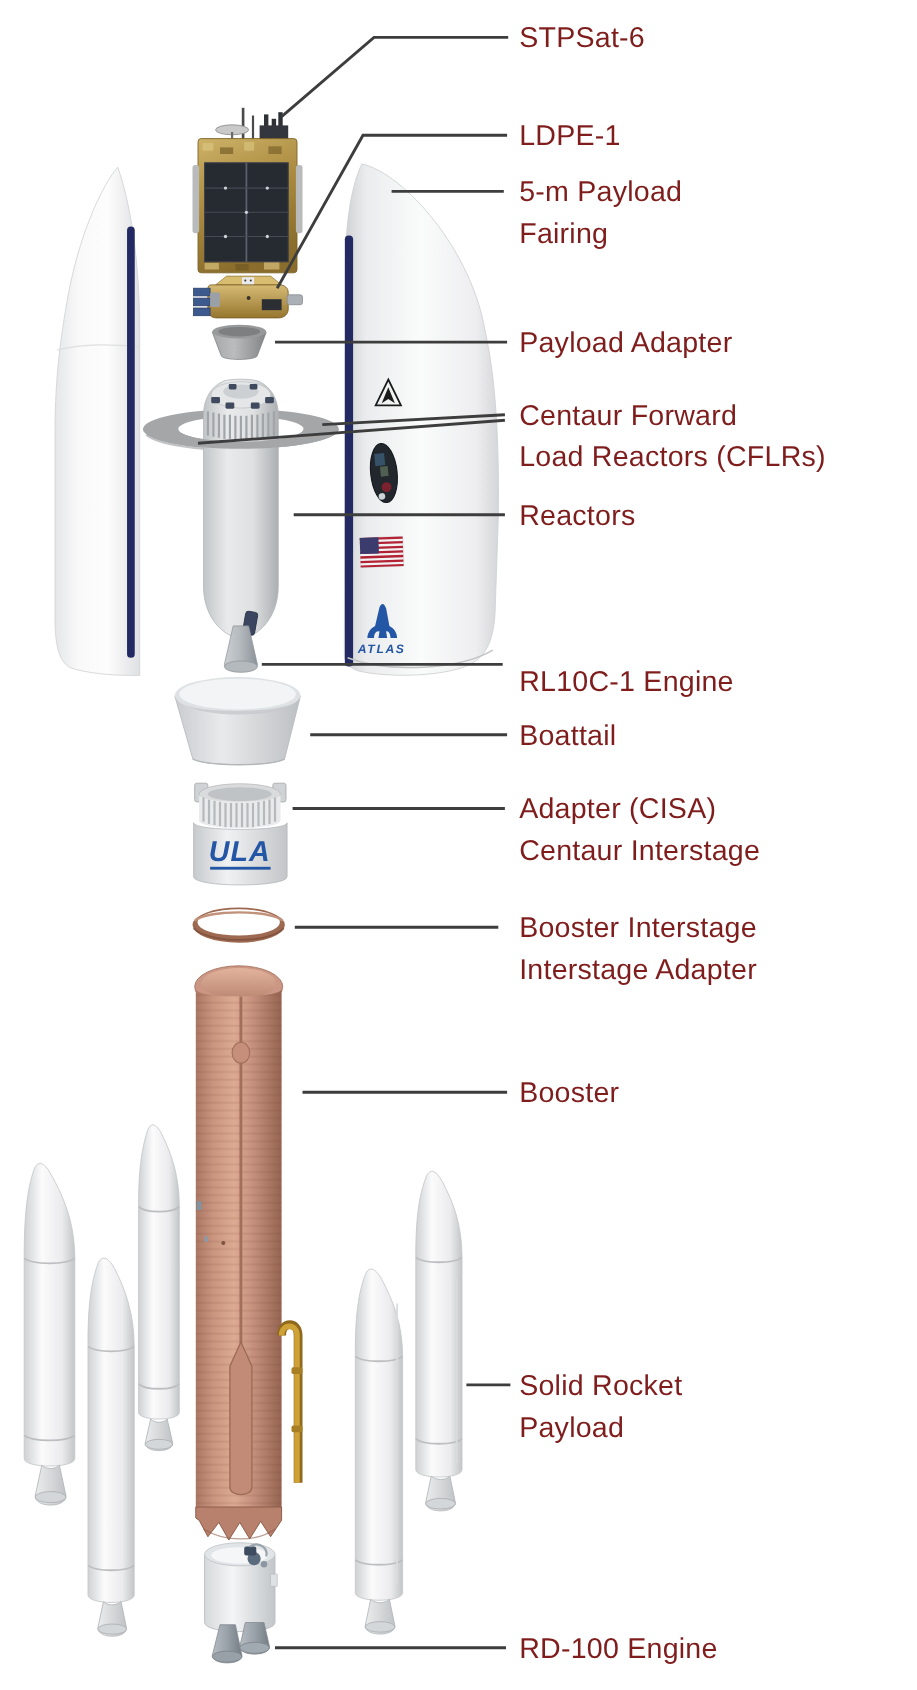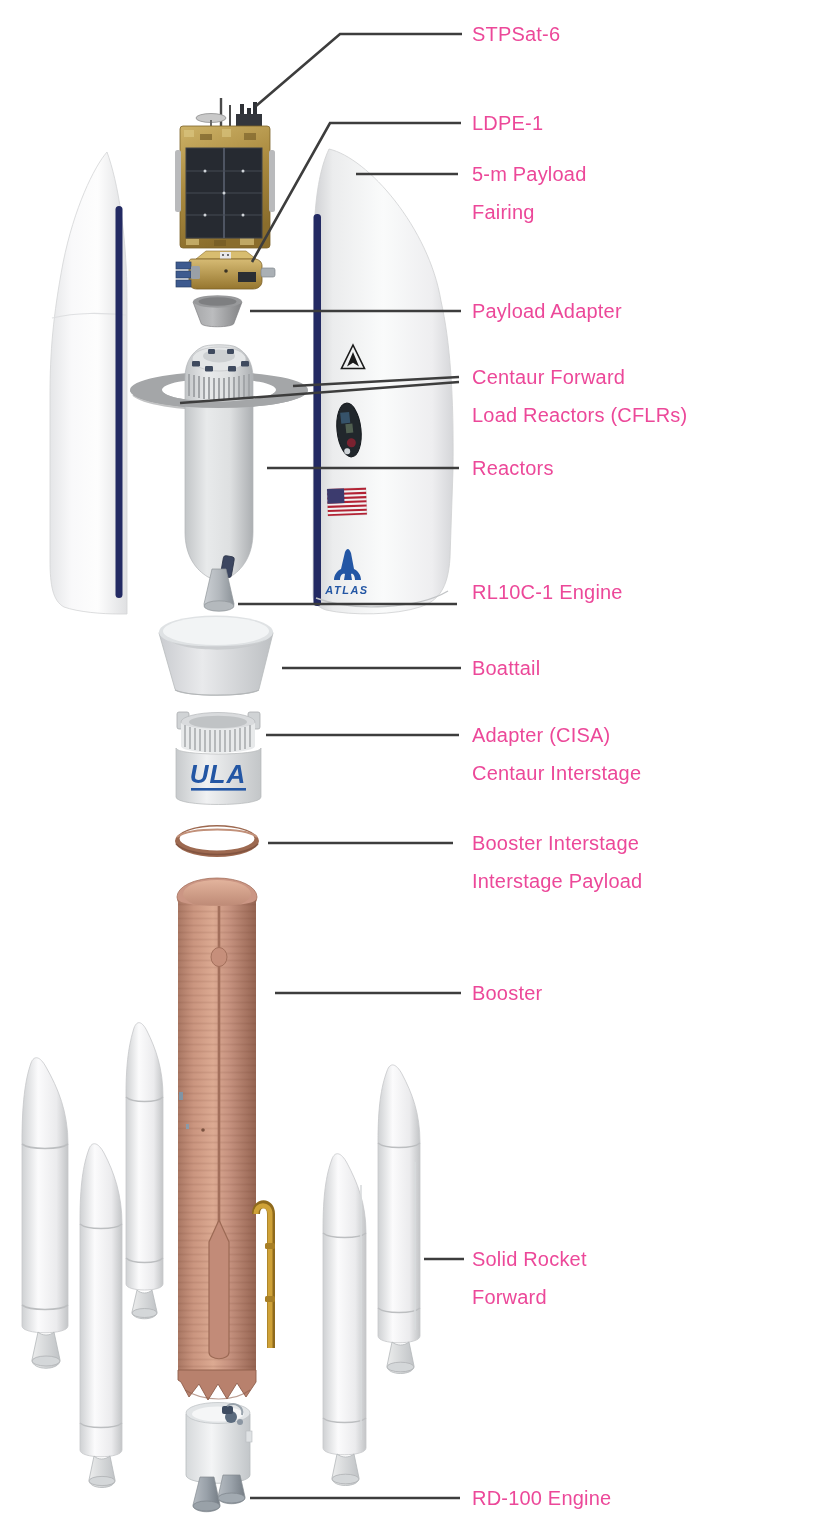--- a/index.html
+++ b/index.html
@@ -2,21 +2,21 @@
 <html><head>
 <meta charset="utf-8">
 <style>
   html,body{margin:0;padding:0;background:#ffffff;}
   #stage{
     position:relative;width:834px;height:1536px;background:#ffffff;
     font-family:"Liberation Sans","DejaVu Sans",sans-serif;overflow:hidden;
   }
   #art{position:absolute;left:0;top:0;}
   .label{
-    position:absolute;left:472px;color:#ec4899;font-size:20px;line-height:38px;
+    position:absolute;left:472px;color:#7f1d1d;font-size:26px;line-height:38px;
     font-weight:400;letter-spacing:0.2px;white-space:nowrap;
   }
   .label div{white-space:nowrap;}
 </style>
 </head>
 <body>
 
 <div id="stage">
 
 <svg id="art" width="834" height="1536" viewBox="0 0 834 1536">
@@ -389,38 +389,38 @@
 <div class="label" style="top:292px">
       <div>Payload Adapter</div>
     </div>
 <div class="label" style="top:358px">
   <div>Centaur Forward</div>
   <div>Load Reactors (CFLRs)</div>
 </div>
 <div class="label" style="top:449px">
       <div>Reactors</div>
     </div>
-<div class="label" style="top:573px">
+<div class="label" style="top:600px">
       <div>RL10C-1 Engine</div>
     </div>
 <div class="label" style="top:649px">
       <div>Boattail</div>
     </div>
 <div class="label" style="top:716px">
   <div>Adapter (CISA)</div>
   <div>Centaur Interstage</div>
 </div>
 <div class="label" style="top:824px">
   <div>Booster Interstage</div>
-  <div>Interstage Payload</div>
+  <div>Interstage Adapter</div>
 </div>
 <div class="label" style="top:974px">
       <div>Booster</div>
     </div>
 <div class="label" style="top:1240px">
   <div>Solid Rocket</div>
-  <div>Forward</div>
+  <div>Payload</div>
 </div>
 <div class="label" style="top:1479px">
       <div>RD-100 Engine</div>
     </div>
 
 </div>
 
 </body></html>

